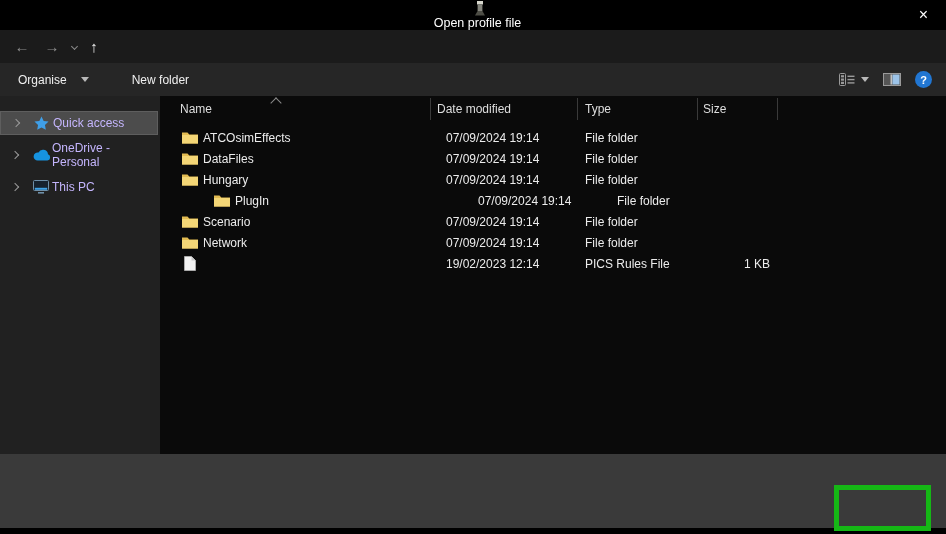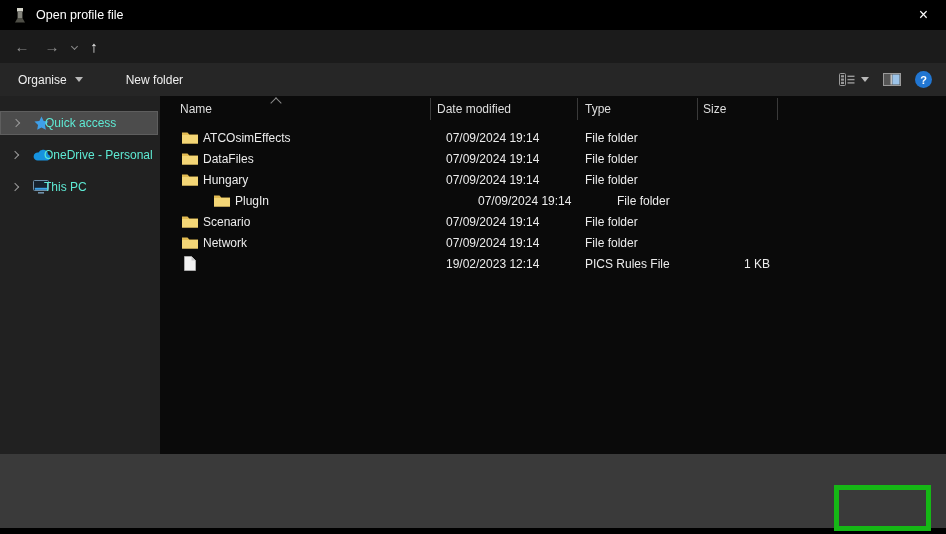--- a/index.html
+++ b/index.html
@@ -2,21 +2,21 @@
 <html><head>
 <meta charset="utf-8">
 <style>
   * { margin:0; padding:0; box-sizing:border-box; }
   html,body { width:946px; height:534px; background:#000; }
   body { font-family:"Liberation Sans","DejaVu Sans",sans-serif; font-size:12px; color:#f0f0f0; overflow:hidden; }
   .window { position:relative; width:946px; height:534px; background:#000; overflow:hidden; }
 
   
   .titlebar { position:absolute; left:0; top:0; width:946px; height:30px; background:#000;
-              display:flex; align-items:center; }
+              display:flex; align-items:center;flex-direction:column; }
   .app-icon { margin-left:13px; display:flex; align-items:center; }
   .title-text { margin-left:9px; color:#fff; font-size:12.5px; }
   .close-btn { position:absolute; right:0; top:0; width:45px; height:30px; display:flex;
                align-items:center; justify-content:center; color:#fff; font-size:16px; cursor:pointer; }
 
   
   .navbar { position:absolute; left:0; top:30px; width:946px; height:33px; background:#1b1b1b; }
   .nav-btn { position:absolute; top:0; height:33px; display:flex; align-items:center; justify-content:center;
              font-size:15px; color:#8f8f8f; }
   .nav-back { left:8px; width:28px; }
@@ -44,37 +44,37 @@
   .search-box { position:absolute; left:731px; top:35px; width:201px; height:24px; background:#181818;
                 border:1px solid #4a4a4a; display:flex; align-items:center; }
   .search-box input { flex:1; background:transparent; border:none; outline:none; color:#d8d8d8;
                       font-family:inherit; font-size:12px; padding-left:8px; }
   .search-box input::placeholder { color:#9a9a9a; }
   .search-glyph { margin-right:7px; display:flex; }
 
   
   .toolbar { position:absolute; left:0; top:63px; width:946px; height:33px; background:#262626;
              display:flex; align-items:center; }
-  .tool-btn { display:flex; align-items:center; gap:8px; color:#f0f0f0; cursor:pointer; }
+  .tool-btn { display:flex; align-items:center; gap:14px; color:#f0f0f0; cursor:pointer; }
   .organise { margin-left:18px; }
   .caret-solid { width:0; height:0; border-left:4px solid transparent; border-right:4px solid transparent;
                  border-top:5px solid #b8b8b8; display:inline-block; }
   .newfolder { margin-left:43px; }
   .tool-right { position:absolute; right:14px; top:0; height:33px; display:flex; align-items:center; gap:14px; }
   .view-group { display:flex; align-items:center; gap:6px; cursor:pointer; }
   .help-btn { width:17px; height:17px; border-radius:50%; background:#2176d2; color:#fff; font-weight:bold;
               font-size:11px; display:flex; align-items:center; justify-content:center; cursor:pointer; }
 
   
   .content { position:absolute; left:0; top:96px; width:946px; height:358px; }
   .sidebar { position:absolute; left:0; top:0; width:160px; height:358px; background:#212121; }
   .side-item { position:absolute; left:0; width:158px; height:24px; display:flex; align-items:center; cursor:pointer; }
   .side-item .chev { margin-left:12px; }
   .side-icon { position:absolute; left:33px; display:flex; }
-  .side-label { position:absolute; left:44px; color:#5eead4; }
+  .side-label { position:absolute; left:52px; color:#c4b5fd; }
   .side-sel { background:#4c4c4c; border:1px solid #5e5e5e; }
 
   .filepane { position:absolute; left:160px; top:0; width:786px; height:358px; background:#0a0a0a;text-align:right; }
   .col-head { position:absolute; top:0; height:26px; display:flex; align-items:center; color:#dedede; cursor:pointer; }
   .col-sep { position:absolute; top:2px; height:22px; width:1px; background:#3a3a3a; }
   .sort-caret { position:absolute; left:112px; top:3px; }
   .frow { position:absolute; left:0; width:786px; height:21px; cursor:pointer; }
   .frow .cell { position:absolute; top:0; height:21px; display:flex; align-items:center; color:#ececec; white-space:nowrap; }
   .c-icon { left:22px; }
   .c-name { left:43px; }

